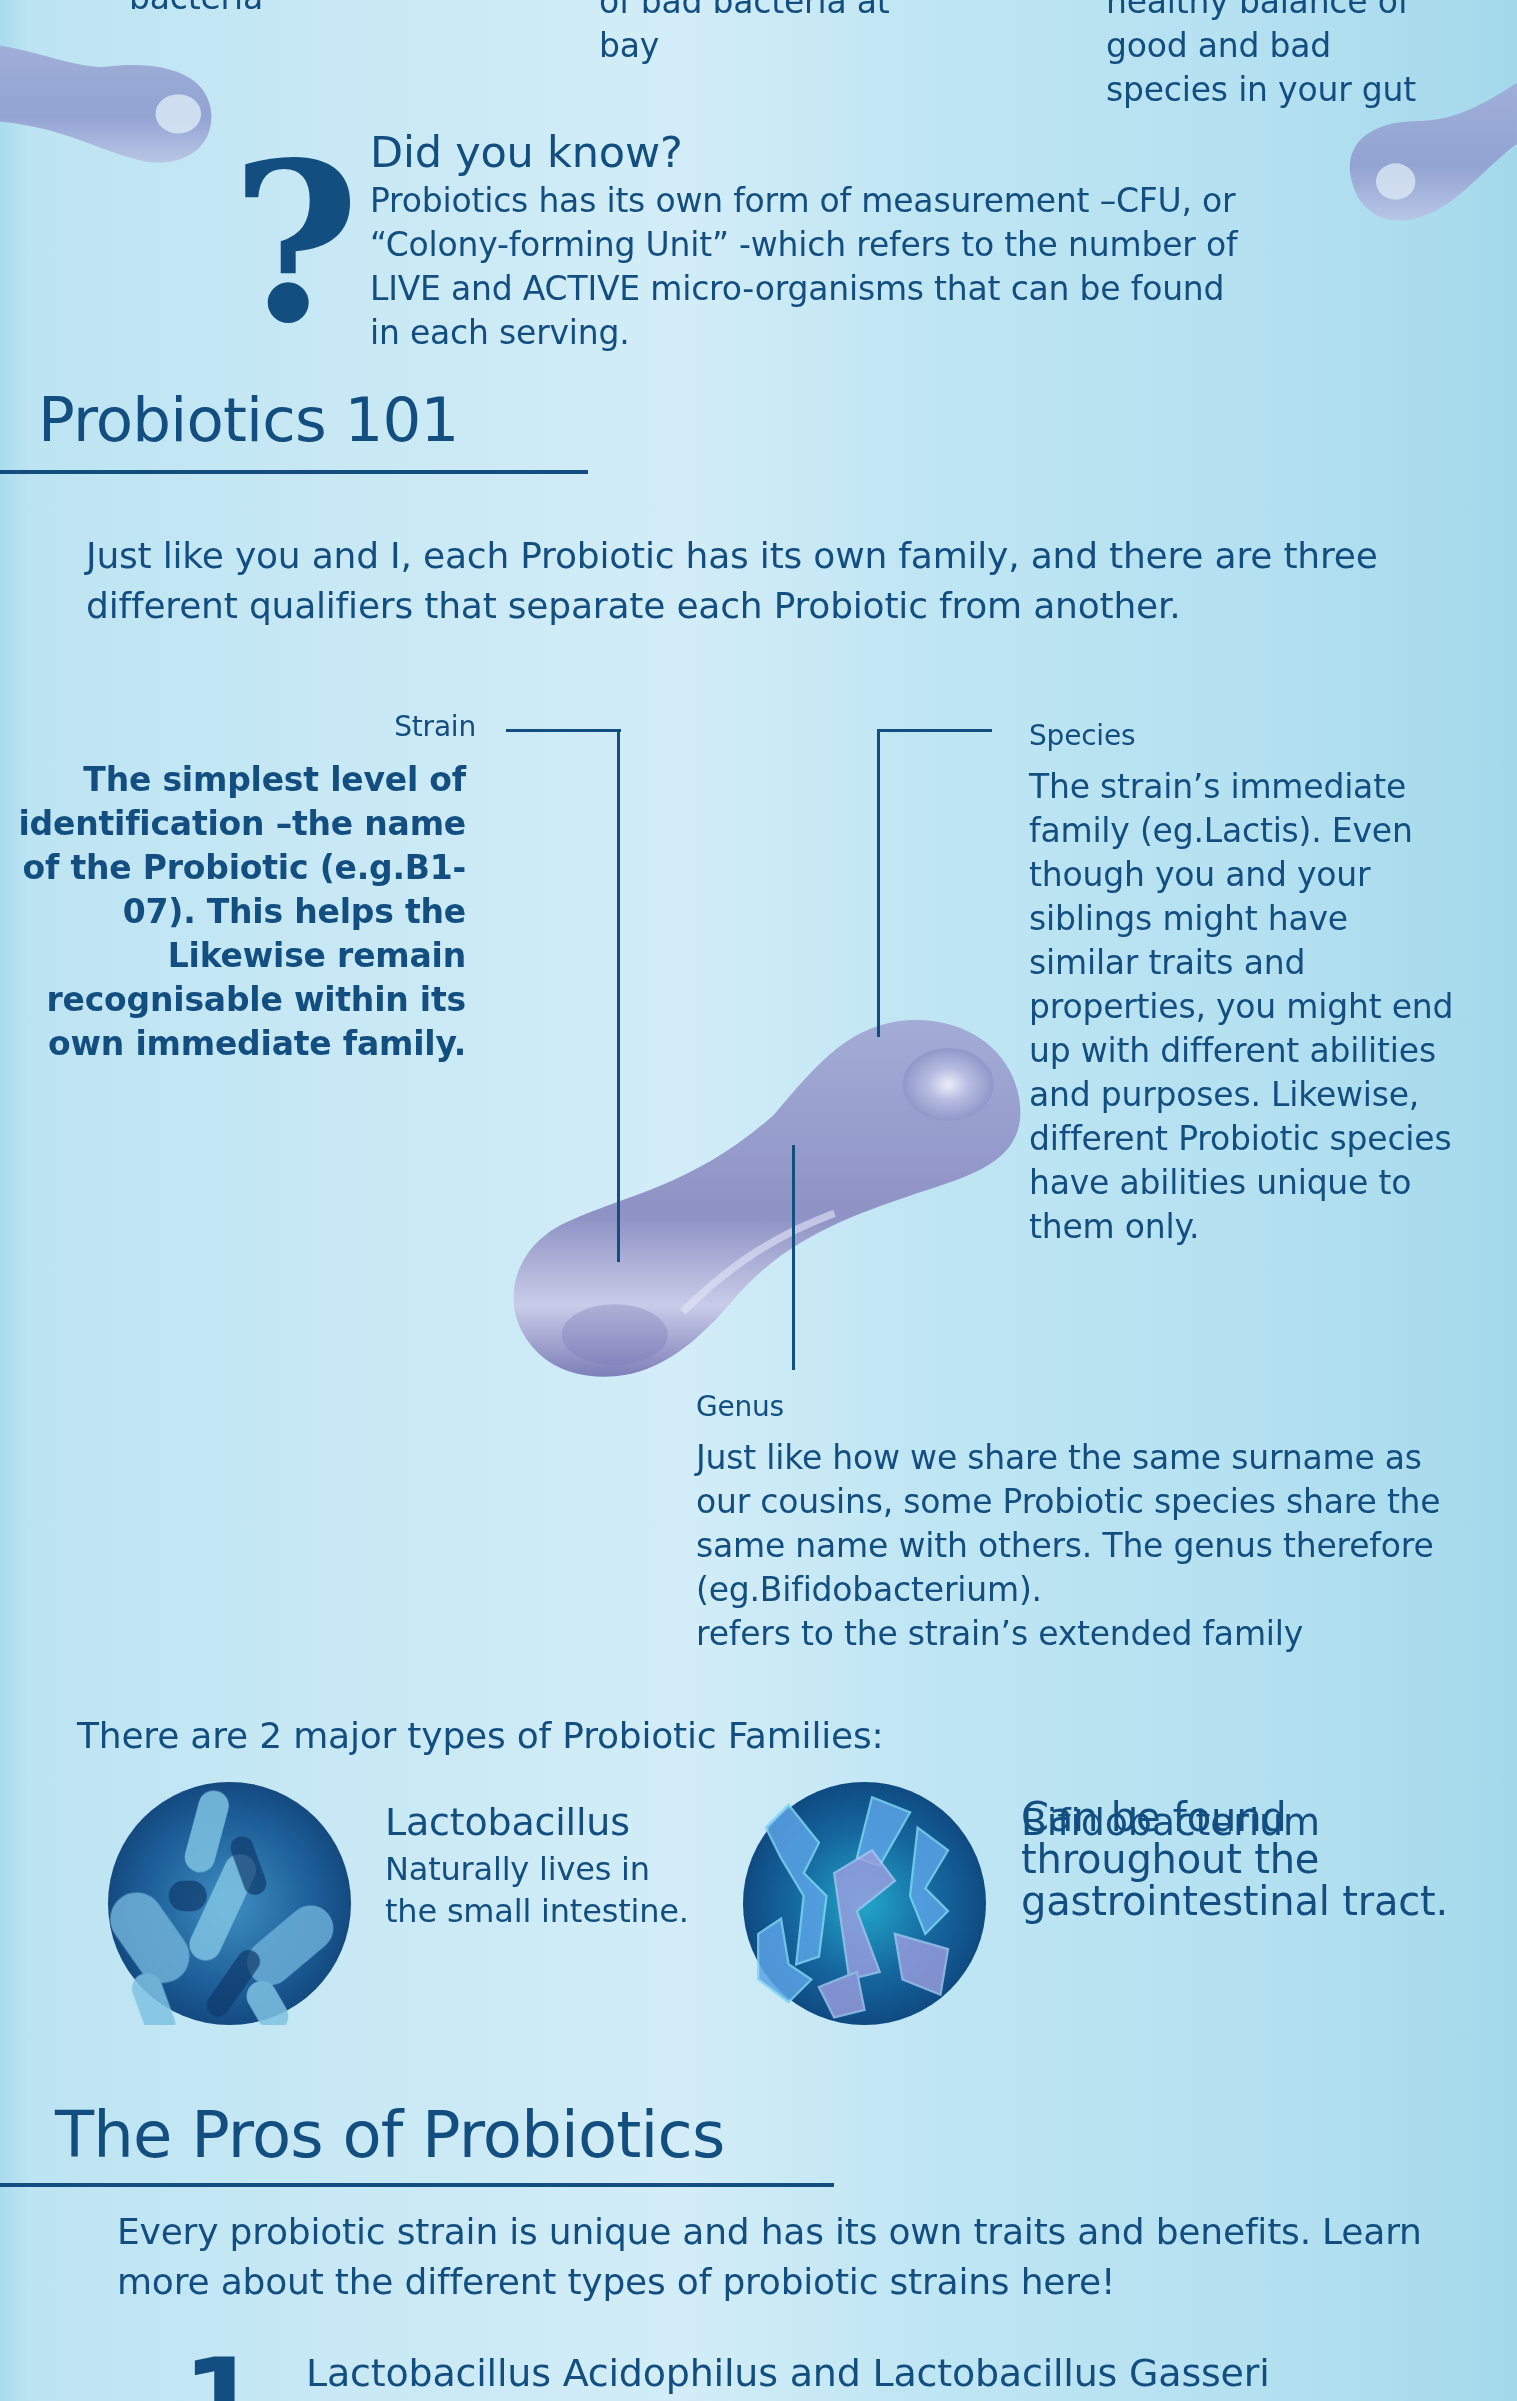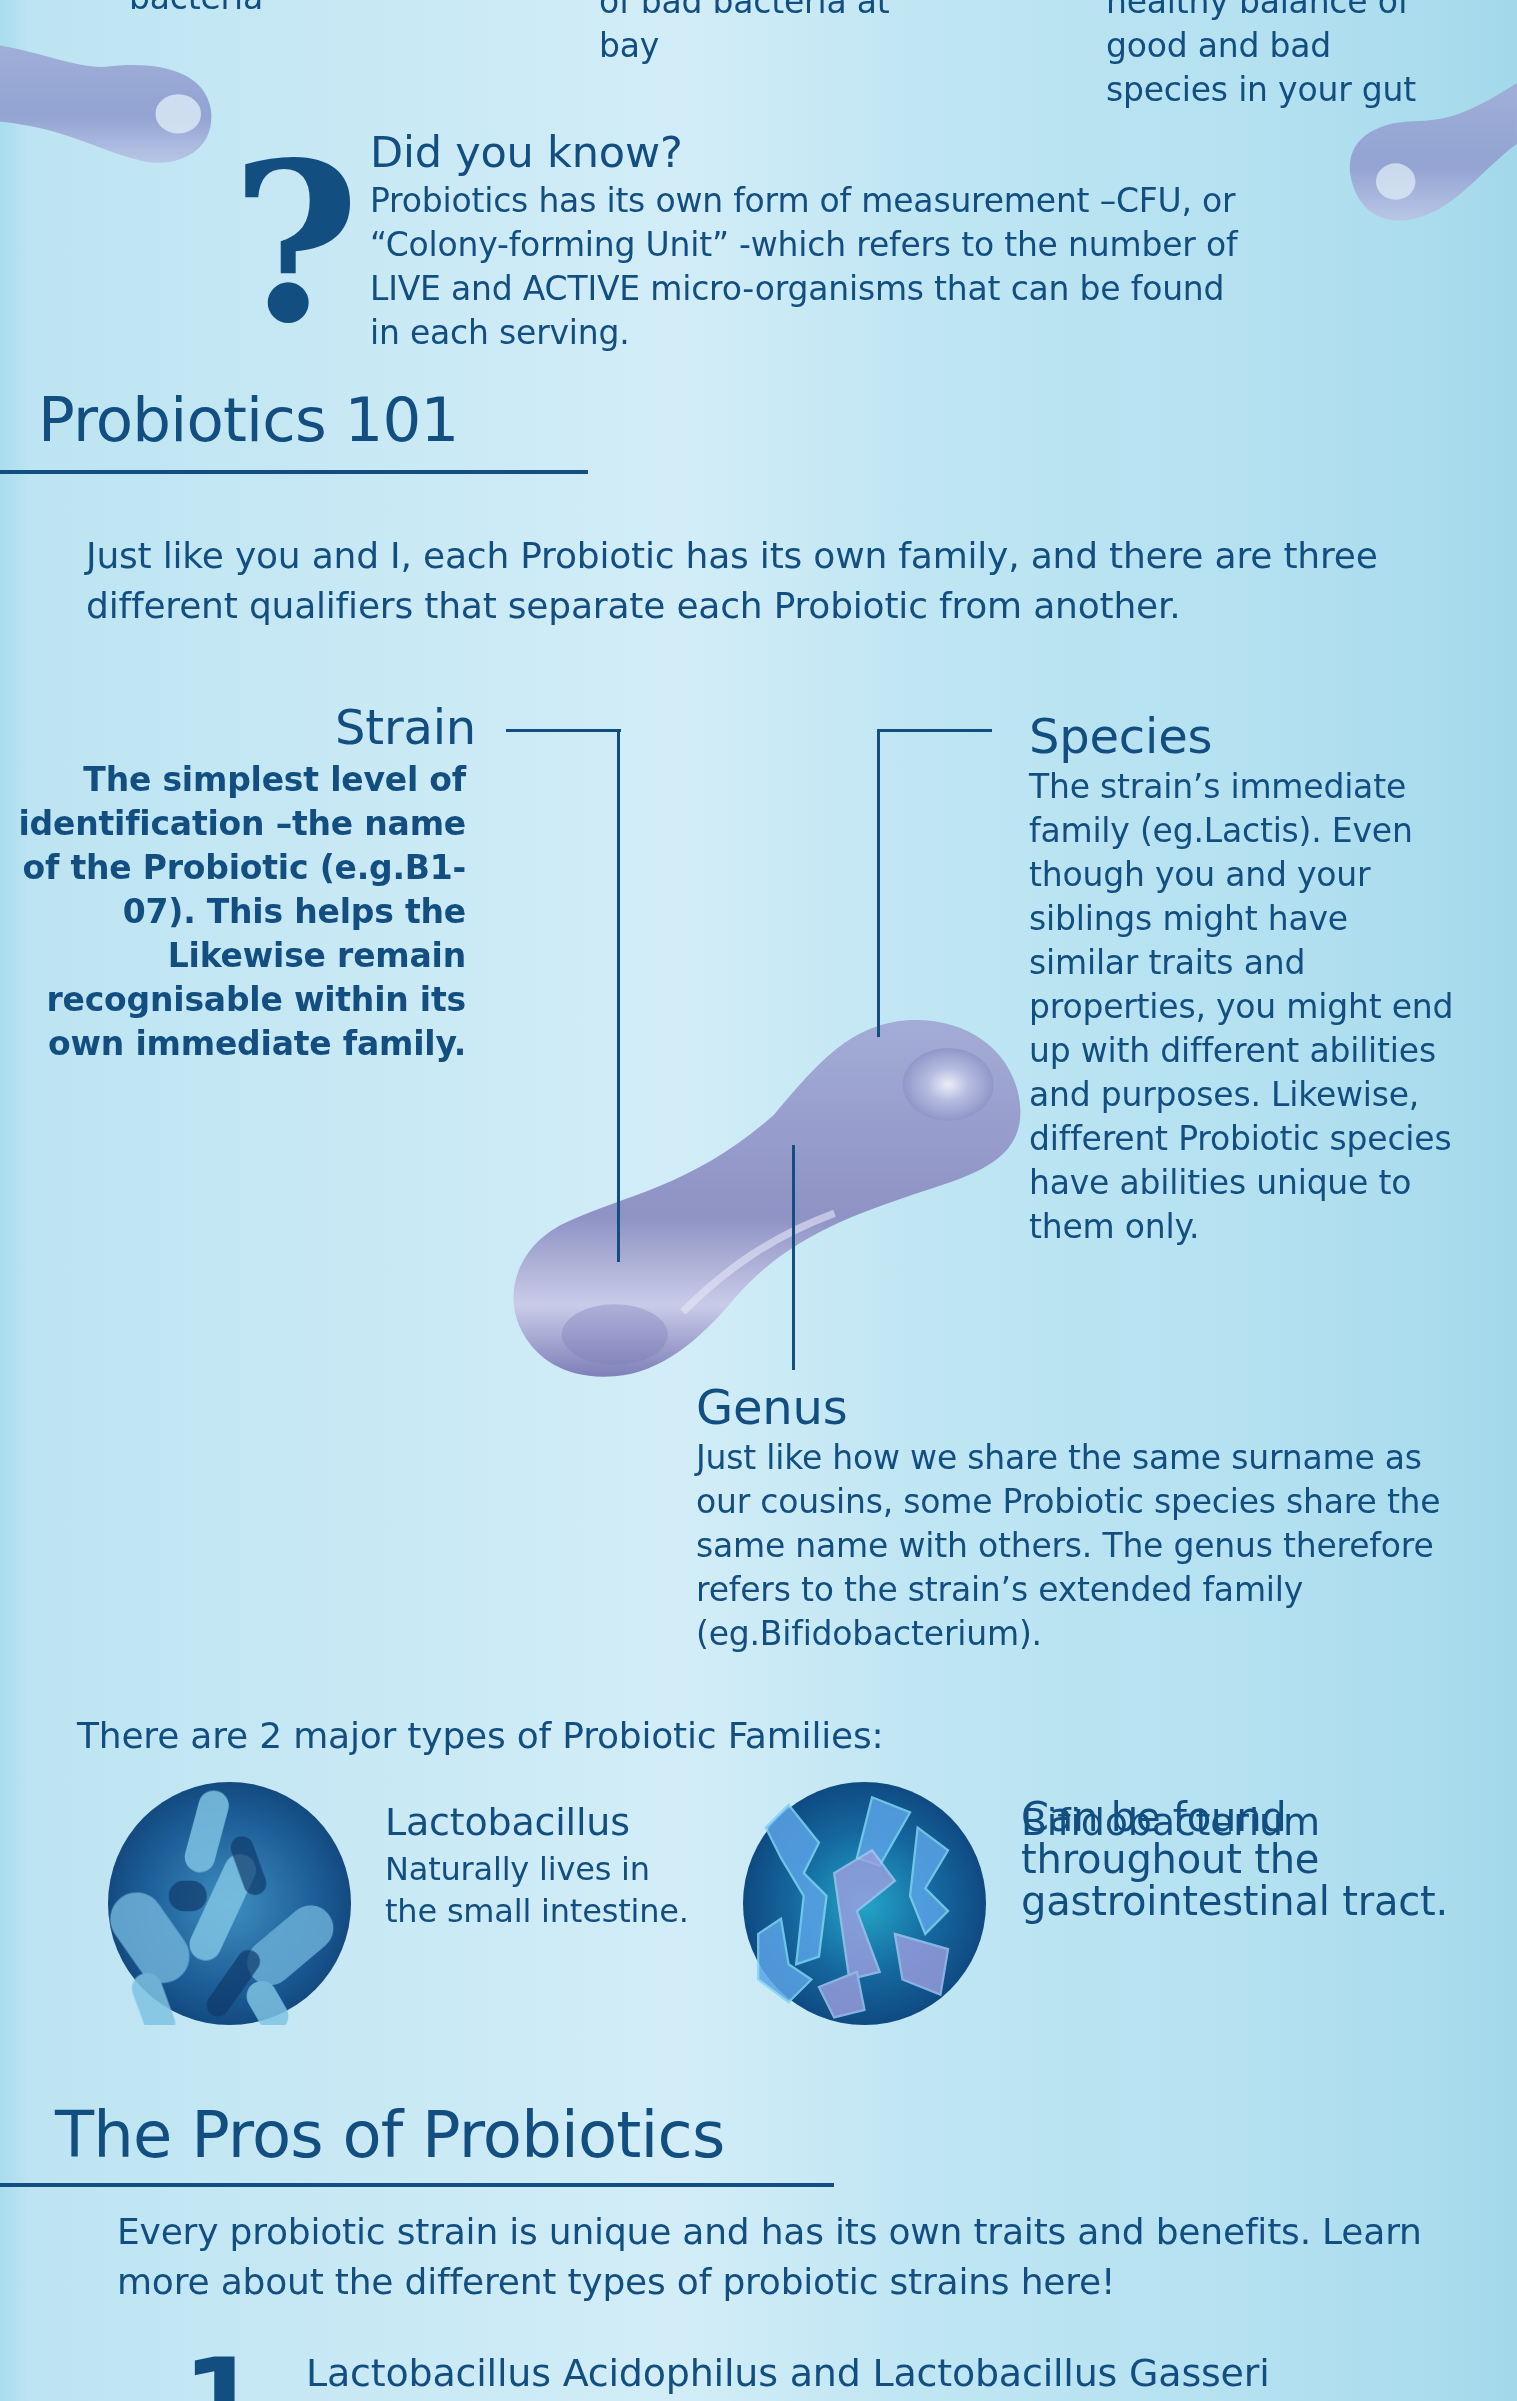--- a/index.html
+++ b/index.html
@@ -6,21 +6,21 @@
   body {
     width: 1517px; height: 2401px; overflow: hidden; position: relative;
     font-family: "DejaVu Sans", "Liberation Sans", sans-serif;
     color: #124e80;
     background: linear-gradient(90deg, #a9dcee 0%, #bde4f2 2%, #c6e8f4 20%, #d2edf7 45%, #c0e6f3 60%, #b3e0f0 85%, #a7dbec 97%, #a2d8ea 100%);
   }
   .abs { position: absolute; }
   .txt { white-space: nowrap; letter-spacing: -0.2px; }
   .top-col { font-size: 33px; line-height: 44px; }
   .h-xl { font-size: 61px; line-height: 73px; font-weight: 500; letter-spacing: -0.8px; }
-  .h-md { font-size: 48px; line-height: 46px; font-weight: 500; }
+  .h-md { font-size: 28px; line-height: 46px; font-weight: 500; }
   .body-lg { font-size: 36px; line-height: 50px; margin-left: 40px; }
   .body-md { font-size: 33px; line-height: 44px; }
   .rule { position: absolute; background: #124e80; }
   .line { position: absolute; background: #124e80; }
   .qmark {
     font-family: "DejaVu Serif", "Liberation Serif", serif;
     font-size: 220px; font-weight: bold; line-height: 1; color: #124e80;
   }
   .right { text-align: right; }
   .lines > div { white-space: nowrap; }
@@ -143,22 +143,22 @@
   <div>different Probiotic species</div>
   <div>have abilities unique to</div>
   <div>them only.</div>
 </div>
 
 <div class="abs txt h-md" style="left:696px; top:1384px;">Genus</div>
 <div class="abs txt body-md lines" style="left:696px; top:1436px;">
   <div>Just like how we share the same surname as</div>
   <div>our cousins, some Probiotic species share the</div>
   <div>same name with others. The genus therefore</div>
+  <div>(eg.Bifidobacterium).</div>
   <div>refers to the strain’s extended family</div>
-  <div>(eg.Bifidobacterium).</div>
 </div>
 
 <div class="abs txt" style="left:77px; top:1713px; font-size:36px; line-height:46px;">There are 2 major types of Probiotic Families:</div>
 
 <div class="abs" style="left:108px; top:1782px; width:243px; height:243px;">
   <svg width="243" height="243" viewBox="0 0 320 320">
     <circle cx="160" cy="160" r="160" fill="url(#lactoBg)"></circle>
     <g fill="#7fc3e3" opacity="0.85">
       <rect x="110" y="10" width="40" height="110" rx="20" transform="rotate(15 130 65)"></rect>
       <rect x="130" y="90" width="42" height="150" rx="21" transform="rotate(25 151 165)"></rect>

